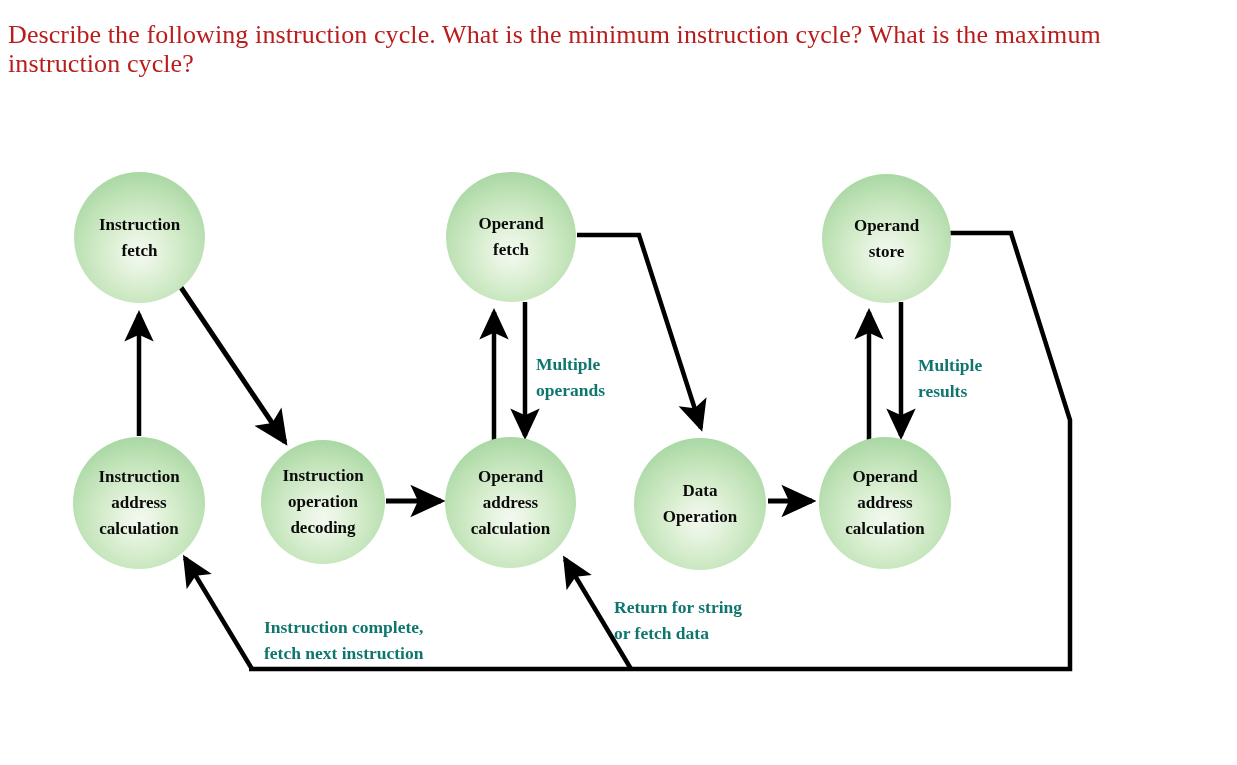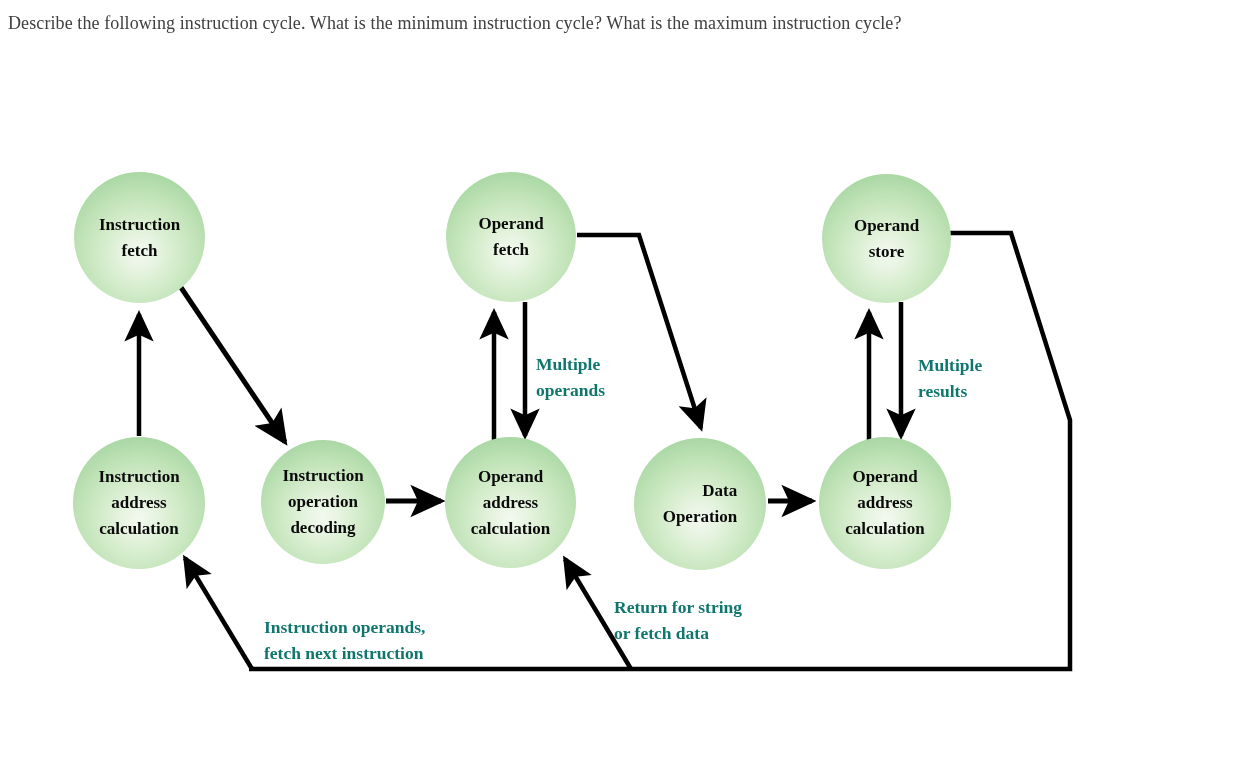--- a/index.html
+++ b/index.html
@@ -12,26 +12,26 @@
     height: 765px;
     font-family: "Liberation Serif", "DejaVu Serif", serif;
     color: #000000;
     overflow: hidden;
     position: relative;
   }
 
   #question-text {
     position: absolute;
     left: 8px;
-    top: 9px;
+    top: 20px;
     width: 1175px;
-    font-size: 18px;
+    font-size: 26px;
     line-height: 29px;
     font-family: "Liberation Serif", "DejaVu Serif", serif;
-    color: #404040;
+    color: #b91c1c;
     letter-spacing: 0.1px;
   }
 
   #diagram-stage {
     position: absolute;
     left: 0;
     top: 0;
     width: 1237px;
     height: 765px;
     margin-top: 24px;
@@ -143,21 +143,21 @@
     <span class="node-label">Operand
 fetch</span>
   </div>
 
   <div class="node" style="left:445px; top:413px; width:131px; height:131px;">
     <span class="node-label">Operand
 address
 calculation</span>
   </div>
 
-  <div class="node" style="left:634px; top:414px; width:132px; height:132px;text-align:right;">
+  <div class="node" style="left:634px; top:414px; width:132px; height:132px;">
     <span class="node-label">Data
 Operation</span>
   </div>
 
   <div class="node" style="left:822px; top:150px; width:129px; height:129px;">
     <span class="node-label">Operand
 store</span>
   </div>
 
   <div class="node" style="left:819px; top:413px; width:132px; height:132px;">
@@ -165,19 +165,19 @@
 address
 calculation</span>
   </div>
 
   <div class="edge-label" style="left:536px; top:327px; text-align:left;">Multiple
 operands</div>
 
   <div class="edge-label" style="left:918px; top:328px; text-align:left;">Multiple
 results</div>
 
-  <div class="edge-label" style="left:264px; top:590px; text-align:left;">Instruction operands,
+  <div class="edge-label" style="left:264px; top:590px; text-align:left;">Instruction complete,
 fetch next instruction</div>
 
   <div class="edge-label" style="left:614px; top:570px; text-align:left;">Return for string
 or fetch data</div>
 
 </div>
 
 </body></html>

